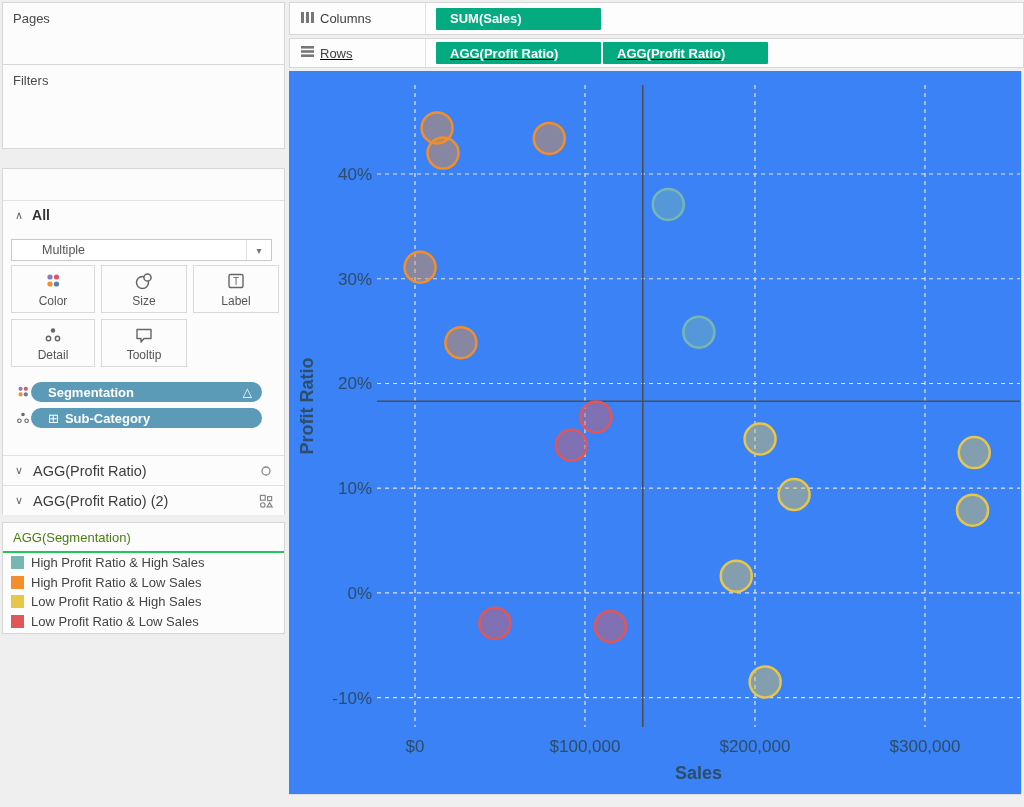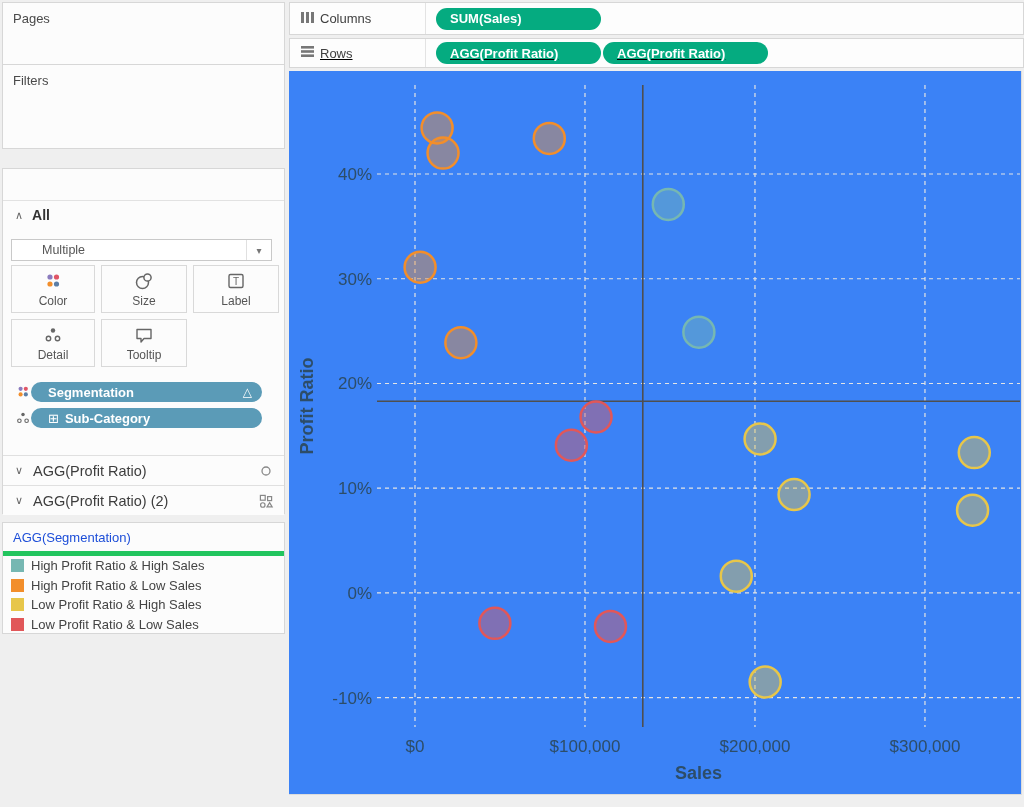--- a/index.html
+++ b/index.html
@@ -44,37 +44,37 @@
   .bp-right{font-size:12px;font-weight:normal;}
   .bp-prefix{margin-right:6px;font-weight:normal;font-size:13px;}
   .collapsed-cards{position:absolute;top:286px;left:0;width:100%;}
   .cc-row{
     height:30px;border-top:1px solid #e0e0e0;display:flex;align-items:center;
     padding:0 10px 0 12px;gap:10px;box-sizing:border-box;background:#fcfcfc;
   }
   .cc-text{font-size:14.5px;color:#3d3d3d;flex:1;}
   
   #legend-card{top:522px;height:112px;}
-  .legend-title{font-size:13px;color:#1d4ed8;padding:7px 0 6px 10px;border-bottom:5px solid #22c55e;}
+  .legend-title{font-size:13px;color:#4d7c0f;padding:7px 0 6px 10px;border-bottom:2px solid #22c55e;}
   .legend-item{display:flex;align-items:center;height:19.5px;padding-left:8px;gap:7px;}
   .legend-swatch{width:13px;height:13px;flex:0 0 13px;}
   .legend-label{font-size:13px;color:#444;white-space:nowrap;}
   
   .shelf{
     position:absolute;left:289px;width:735px;background:#fdfdfd;
     border:1px solid #d7d7d7;box-sizing:border-box;display:flex;align-items:center;
   }
   #columns-shelf{top:2px;height:33px;}
   #rows-shelf{top:38px;height:30px;text-decoration:underline;}
   .shelf-icon{width:16px;margin-left:10px;flex:0 0 16px;}
   .shelf-label{font-size:13px;color:#404040;margin-left:4px;width:105px;}
   .shelf-divider{width:1px;align-self:stretch;background:#e3e3e3;margin-right:10px;}
   .shelf-pills{display:flex;gap:2px;}
   .green-pill{
-    width:165px;height:22px;border-radius:11px;background:#05ab80;color:#fff;
+    width:165px;height:22px;border-radius:1px;background:#05ab80;color:#fff;
     font-size:13px;font-weight:bold;display:flex;align-items:center;
     padding-left:14px;box-sizing:border-box;white-space:nowrap;
   }
   
   #chart{
     position:absolute;left:289px;top:71px;width:733px;height:724px;background:#3b82f6;
     border-right:1px solid #dcdcdc;border-bottom:1px solid #dcdcdc;box-sizing:border-box;
   }
   svg text{font-family:"Liberation Sans","DejaVu Sans",sans-serif;}
 </style>

